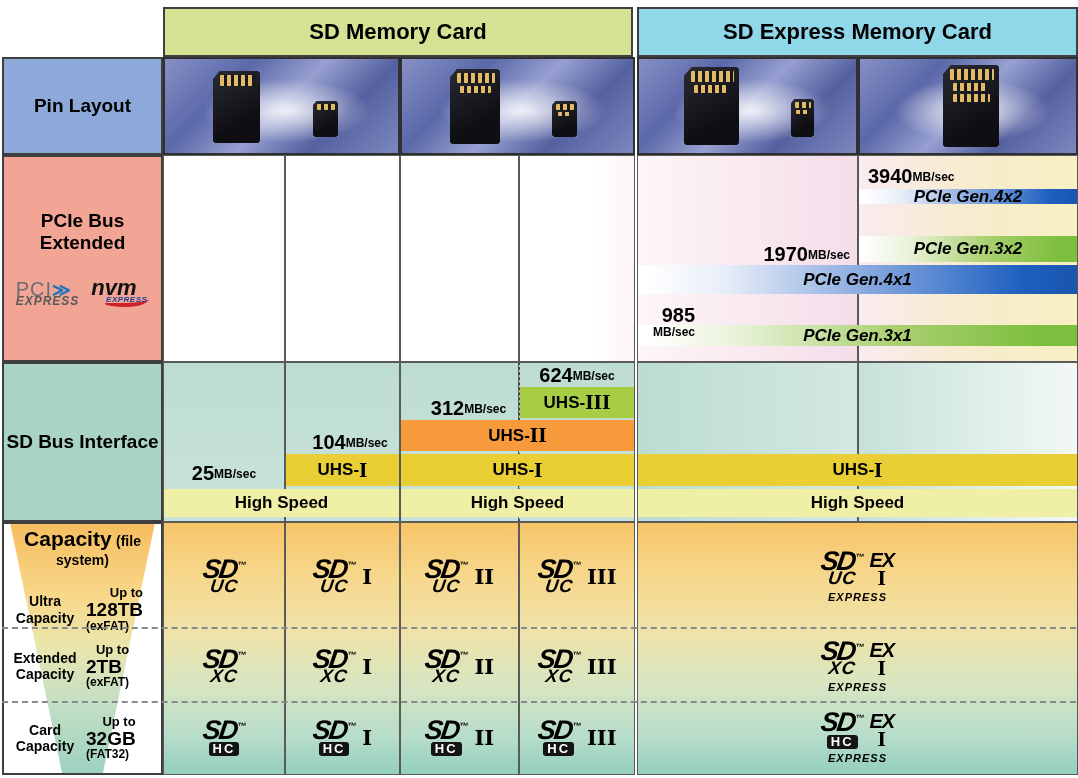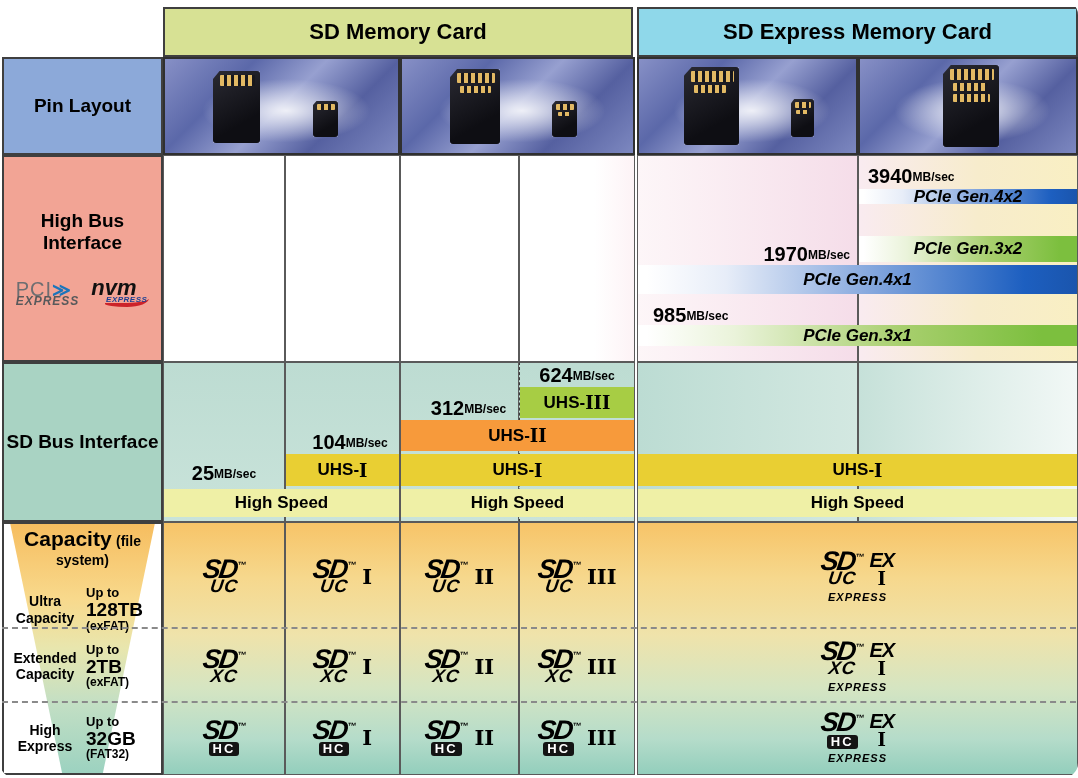--- a/index.html
+++ b/index.html
@@ -1,17 +1,17 @@
 <!DOCTYPE html>
 <html><head>
 <meta charset="utf-8">
 <style>
   html,body{margin:0;padding:0;background:#fff;}
   #canvas{position:relative;width:1078px;height:778px;background:#fff;
-    font-family:"Liberation Sans",sans-serif;color:#000;overflow:hidden;border-radius:15px;}
+    font-family:"Liberation Sans",sans-serif;color:#000;overflow:hidden;}
   .abs{position:absolute;box-sizing:border-box;}
   
   .hdr{border:2px solid #3f3f3f;display:flex;align-items:center;justify-content:center;
     font-weight:bold;font-size:22px;}
   .hdr-sd{background:#d7e194;}
   .hdr-ex{background:#8fd8ea;}
   .lblcell{left:2px;width:161px;border:2px solid #3f3f3f;display:flex;align-items:center;
     justify-content:center;font-weight:bold;font-size:19px;text-align:center;}
   
   .cell{border:1px solid #5a5a5a;}
@@ -72,21 +72,21 @@
   
   .caplbl{background:#fff;border:2px solid #3f3f3f;overflow:hidden;}
   .funnel{position:absolute;inset:0;clip-path:polygon(4% 0,96% 0,63% 100%,37% 100%);
     background:linear-gradient(180deg,#f6bd5f 0%,#f8d98c 30%,#e8e6ae 50%,#c3dfc4 72%,#9cd2c0 100%);}
   .capheading{position:absolute;top:3px;left:0;width:100%;text-align:center;font-weight:bold;z-index:3;}
   .caph-main{font-size:21px;}
   .caph-suf{font-size:14px;}
   .tierrow{position:absolute;left:0;width:100%;display:flex;align-items:center;z-index:3;}
   .tiername{width:82px;text-align:center;font-weight:bold;font-size:14px;line-height:1.15;}
   .tierstack{text-align:left;line-height:1.05;}
-  .t-upto{font-size:13px;font-weight:bold;}
+  .t-upto{font-size:13px;font-weight:bold;text-align:right;}
   .t-size{font-size:19px;font-weight:bold;}
   .t-fs{font-size:12px;font-weight:600;}
   
   .slot{display:flex;align-items:center;justify-content:center;gap:7px;z-index:3;}
   .slot.expr{flex-direction:column;gap:0;}
   .lrow{display:flex;align-items:center;gap:6px;}
   .sdmark{text-align:center;line-height:.85;}
   .sdline{font-style:italic;font-weight:bold;font-size:27px;letter-spacing:-2px;
     transform:skewX(-8deg);white-space:nowrap;}
   .tm{font-size:9px;vertical-align:super;letter-spacing:0;}
@@ -109,21 +109,21 @@
   </div>
   <div class="abs hdr hdr-ex" style="left:637px;top:7px;width:441px;height:50px;">
     <span>SD Express Memory Card</span>
   </div>
 
   <div class="abs lblcell" style="top:57px;height:98px;background:#8ca9d9;">
     <span>Pin Layout</span>
   </div>
 
   <div class="abs lblcell pcielbl" style="top:155px;height:207px;display:flex;">
-    <span>High Bus Interface</span>
+    <span>PCIe Bus Extended</span>
     <div class="logorow">
       <div class="pcilogo">
         <div><span class="pci-top">PCI</span><span class="pci-arrow">≫</span></div>
         <div class="pci-bot">EXPRESS</div>
       </div>
       <div class="nvmlogo">
         <div class="nvm-top">nvm</div>
         <span class="nvm-swoosh"></span>
         <div class="nvm-bot">EXPRESS</div>
       </div>
@@ -150,21 +150,21 @@
     </div>
     <div class="tierrow" style="top:105px;height:74px;">
       <div class="tiername">Extended Capacity</div>
       <div class="tierstack">
         <div class="t-upto">Up to</div>
         <div class="t-size">2TB</div>
         <div class="t-fs">(exFAT)</div>
       </div>
     </div>
     <div class="tierrow" style="top:179px;height:70px;">
-      <div class="tiername">High Express</div>
+      <div class="tiername">Card Capacity</div>
       <div class="tierstack">
         <div class="t-upto">Up to</div>
         <div class="t-size">32GB</div>
         <div class="t-fs">(FAT32)</div>
       </div>
     </div>
   </div>
 
   <div class="abs pincell" style="left:163px;top:57px;width:237px;height:98px;">
     <div class="card" style="left:48px;top:12px;width:47px;height:72px;">
@@ -219,21 +219,21 @@
   <div class="pbar greenb" style="left:859px;top:236px;width:218px;height:26px;">
     <span>PCIe Gen.3x2</span>
   </div>
   <div class="speed rt" style="left:735px;top:244px;width:115px;">
     <span class="sv">1970</span>
       <span class="su">MB/sec</span>
   </div>
   <div class="pbar blue" style="left:638px;top:265px;width:439px;height:29px;">
     <span>PCIe Gen.4x1</span>
   </div>
-  <div class="speed" style="left:653px;top:305px;">
+  <div class="speed" style="left:653px;top:305px;flex-direction:column;">
     <span class="sv">985</span>
       <span class="su">MB/sec</span>
   </div>
   <div class="pbar greenb" style="left:638px;top:325px;width:439px;height:21px;">
     <span>PCIe Gen.3x1</span>
   </div>
 
   <div class="abs cell teal" style="left:163px;top:362px;width:122px;height:160px;"></div>
   <div class="abs cell teal" style="left:285px;top:362px;width:115px;height:160px;"></div>
   <div class="abs cell teal" style="left:400px;top:362px;width:119px;height:160px;"></div>

